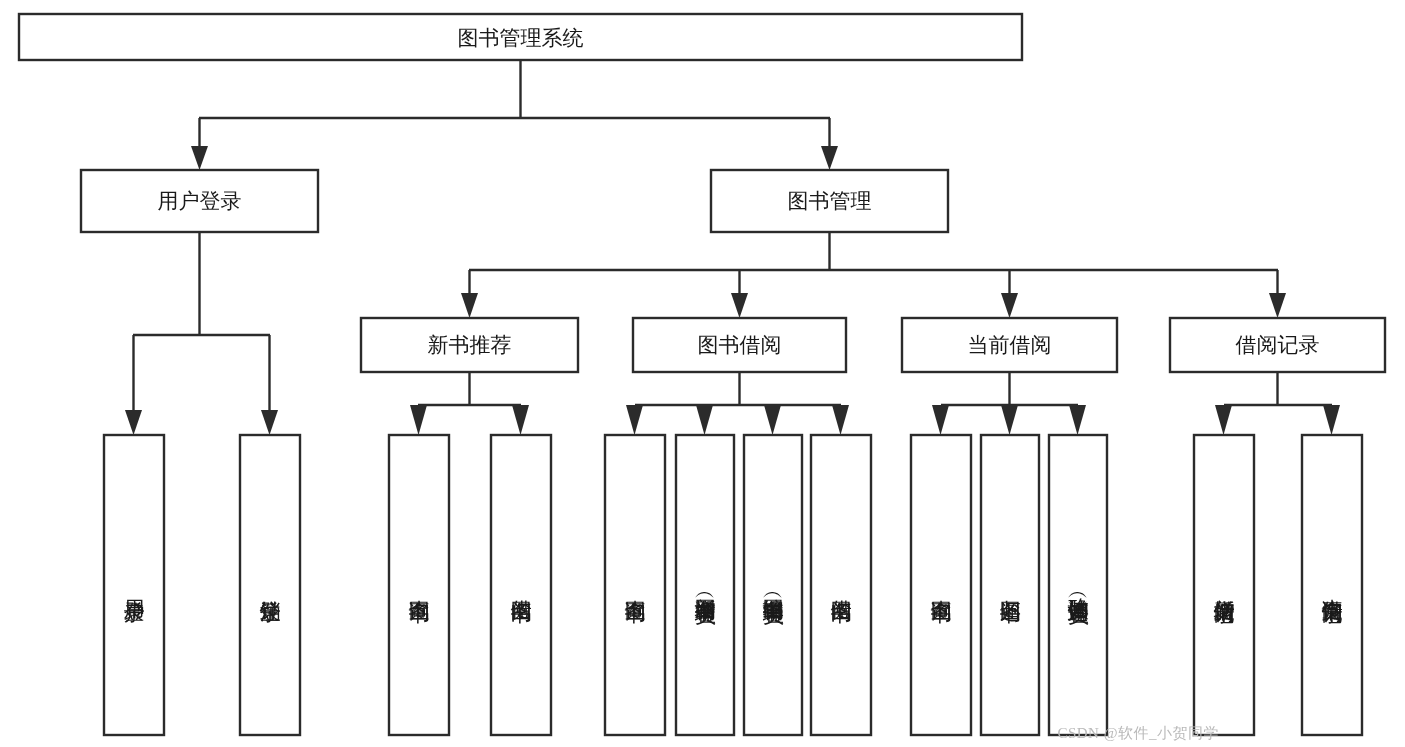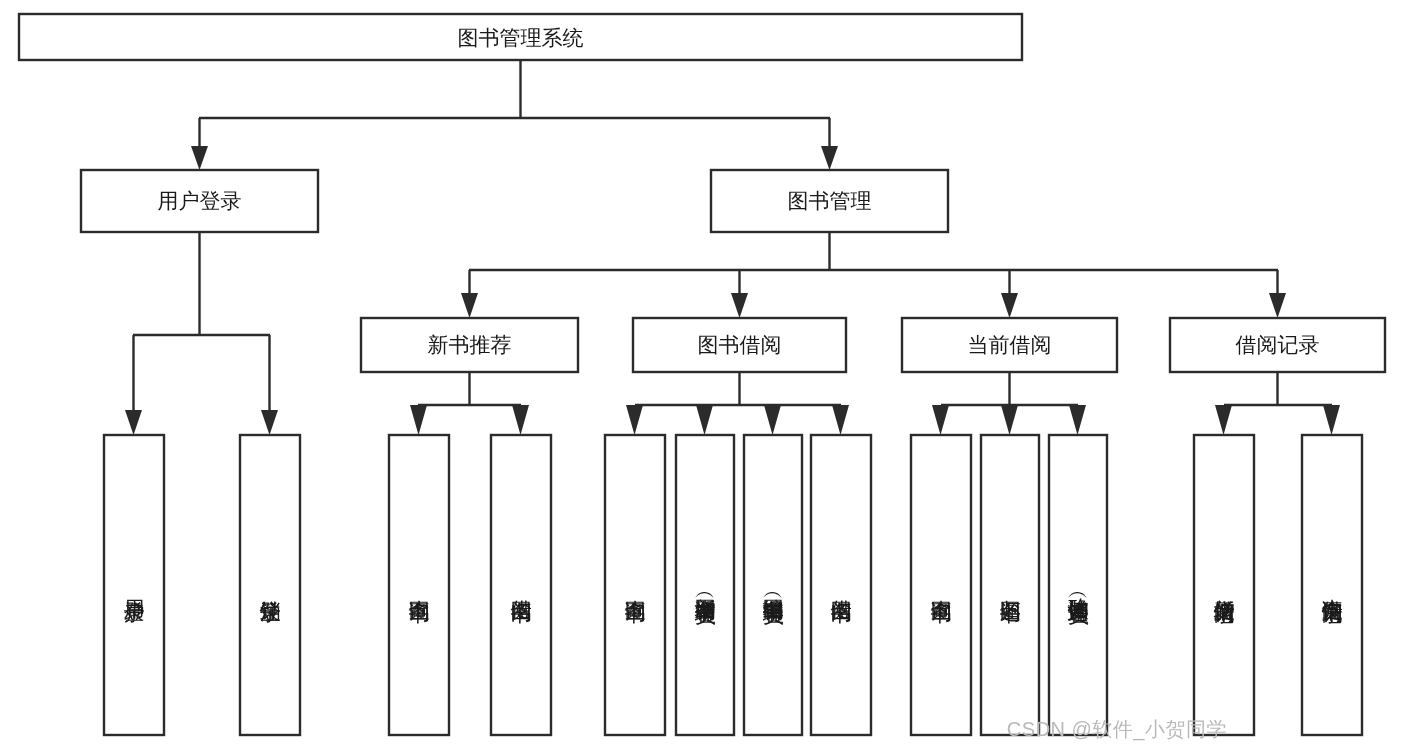--- a/index.html
+++ b/index.html
@@ -68,24 +68,24 @@
     letter-spacing: 1px;
     text-align: center;
     display: flex;
     align-items: center;
     justify-content: center;
     white-space: nowrap;
     pointer-events: none;
   }
   .watermark {
     position: absolute;
-    right: 0;
+    right: 8px;
     bottom: 4px;
-    font-family: Liberation Sans, sans-serif;
-    font-size: 20px;
+    font-family: Liberation Serif, serif;
+    font-size: 15px;
     color: #b9b9b9;
     letter-spacing: 0.5px;
     white-space: nowrap;
   }
 </style>
 </head>
 <body>
 
 <div id="diagram-root">
 

